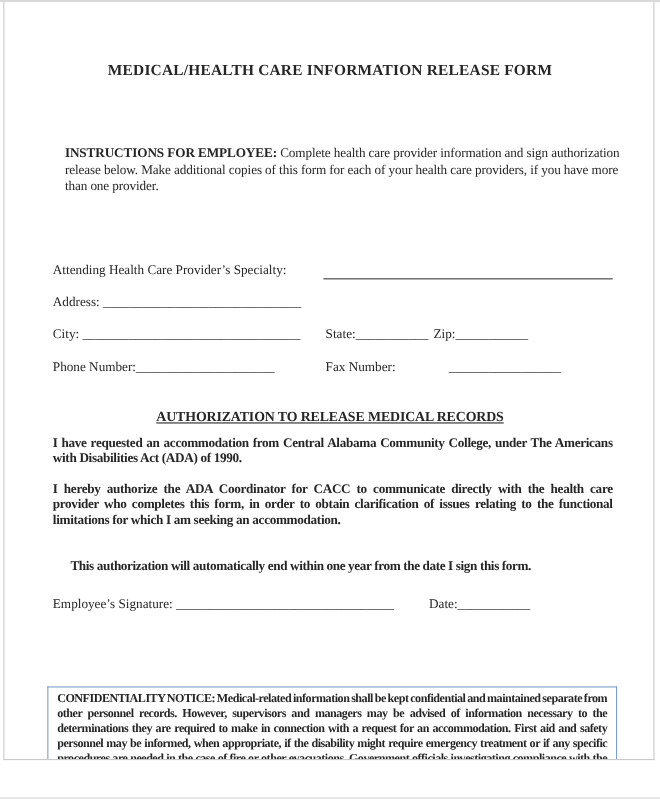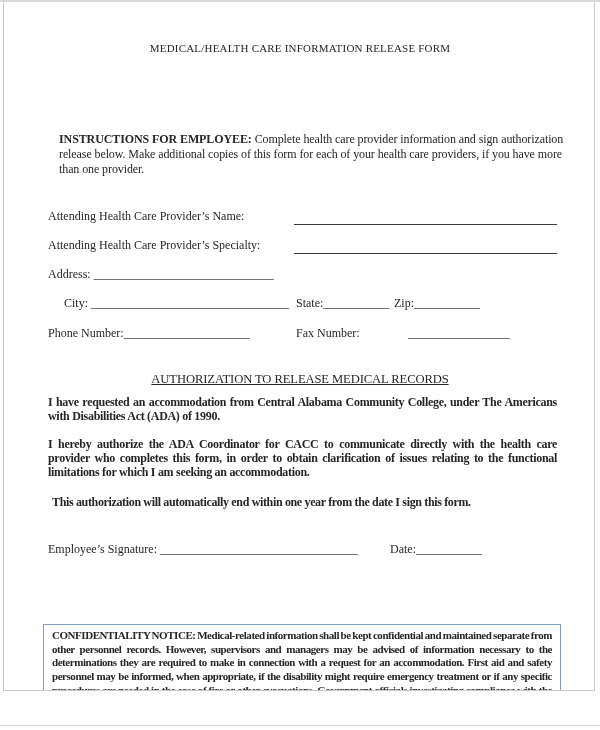--- a/index.html
+++ b/index.html
@@ -10,22 +10,22 @@
     color:#262626;
   }
   .edge-top{position:absolute;top:0;left:0;width:600px;height:2px;background:#d9d9d9;}
   .edge-bottom{position:absolute;top:725px;left:0;width:600px;height:1px;background:#d4d4d4;}
   .page{
     position:absolute;left:3px;top:2px;width:592px;height:689px;
     background:#ffffff;border:1px solid #c9c9c9;border-top:none;
     box-sizing:border-box;overflow:hidden;
   }
   .abs{position:absolute;left:44px;width:509px;}
-  .center{text-align:center;left:0;width:592px;}
-  .doc-title{top:40px;font-size:11px;font-weight:normal;letter-spacing:.2px;}
+  .center{text-align:center;left:0;width:592px;font-weight:bold;}
+  .doc-title{top:55px;font-size:14px;font-weight:bold;letter-spacing:.2px;}
   .instr{top:119px;font-size:12px;line-height:14.8px;letter-spacing:-.1px;}
   .instr .b{font-weight:bold;}
   .sect-heading{top:174px;font-size:12.6px;font-weight:bold;letter-spacing:-.1px;}
   .frow{display:flex;height:18px;font-size:12px;}
   .frow .lbl{width:246px;line-height:18px;white-space:pre;flex:none;}
   .frow .rule{flex:1;border-bottom:1px solid #3a3a3a;}
   .row-name{top:205px;}
   .row-spec{top:234px;font-family:Liberation Serif, serif;}
   .trow{height:17px;font-size:12px;line-height:17px;}
   .row-address{top:264px;}
@@ -54,53 +54,49 @@
 
 <div class="edge-top"></div>
 
 <div class="page">
 
   <div class="abs center doc-title">MEDICAL/HEALTH CARE INFORMATION RELEASE FORM</div>
 
   <p class="abs instr" style="margin:11px"><span class="b">INSTRUCTIONS FOR EMPLOYEE:</span> <span>Complete health care provider information and sign authorization release below. Make additional copies of this form for each of your health care providers, if you have more than one provider.</span></p>
 
 
-  <div class="abs frow row-name">
-    <span class="lbl">Attending Health Care Provider’s Name:</span>
-    <span class="rule"></span>
-  </div>
 
   <div class="abs frow row-spec">
     <span class="lbl">Attending Health Care Provider’s Specialty:</span>
     <span class="rule"></span>
   </div>
 
   <div class="abs trow row-address">
     <span class="cell" style="left:0"><span>Address:</span> <span>______________________________</span></span>
   </div>
 
   <div class="abs trow row-city">
-    <span class="cell" style="left:16px"><span>City:</span> <span>_________________________________</span></span>
+    <span class="cell" style="left:0"><span>City:</span> <span>_________________________________</span></span>
     <span class="cell" style="left:248px"><span>State:</span><span>___________</span></span>
     <span class="cell" style="left:346px"><span>Zip:</span><span>___________</span></span>
   </div>
 
   <div class="abs trow row-phone">
     <span class="cell" style="left:0"><span>Phone Number:</span><span>_____________________</span></span>
     <span class="cell" style="left:248px">Fax Number:</span>
     <span class="cell" style="left:360px">_________________</span>
   </div>
 
   <div class="abs center auth-heading">AUTHORIZATION TO RELEASE MEDICAL RECORDS</div>
 
   <p class="abs p-bold p1" style="margin:0">I have requested an accommodation from Central Alabama Community College, under The Americans with Disabilities Act (ADA) of 1990.</p>
 
   <p class="abs p-bold p2" style="margin:0">I hereby authorize the ADA Coordinator for CACC to communicate directly with the health care provider who completes this form, in order to obtain clarification of issues relating to the functional limitations for which I am seeking an accommodation.</p>
 
-  <p class="abs p-bold p3" style="margin:4px">This authorization will automatically end within one year from the date I sign this form.</p>
+  <p class="abs p-bold p3" style="margin:16px">This authorization will automatically end within one year from the date I sign this form.</p>
 
   <div class="abs trow row-sign">
     <span class="cell" style="left:0"><span>Employee’s Signature:</span> <span>_________________________________</span></span>
     <span class="cell" style="left:342px"><span>Date:</span><span>___________</span></span>
   </div>
 
   <div class="notice-box">
     <p class="notice-text" style="margin:0"><span>CONFIDENTIALITY NOTICE:</span> <span>Medical-related information shall be kept confidential and maintained separate from other personnel records. However, supervisors and managers may be advised of information necessary to the determinations they are required to make in connection with a request for an accommodation. First aid and safety personnel may be informed, when appropriate, if the disability might require emergency treatment or if any specific procedures are needed in the case of fire or other evacuations. Government officials investigating compliance with the ADA may</span></p>
   </div>
 

